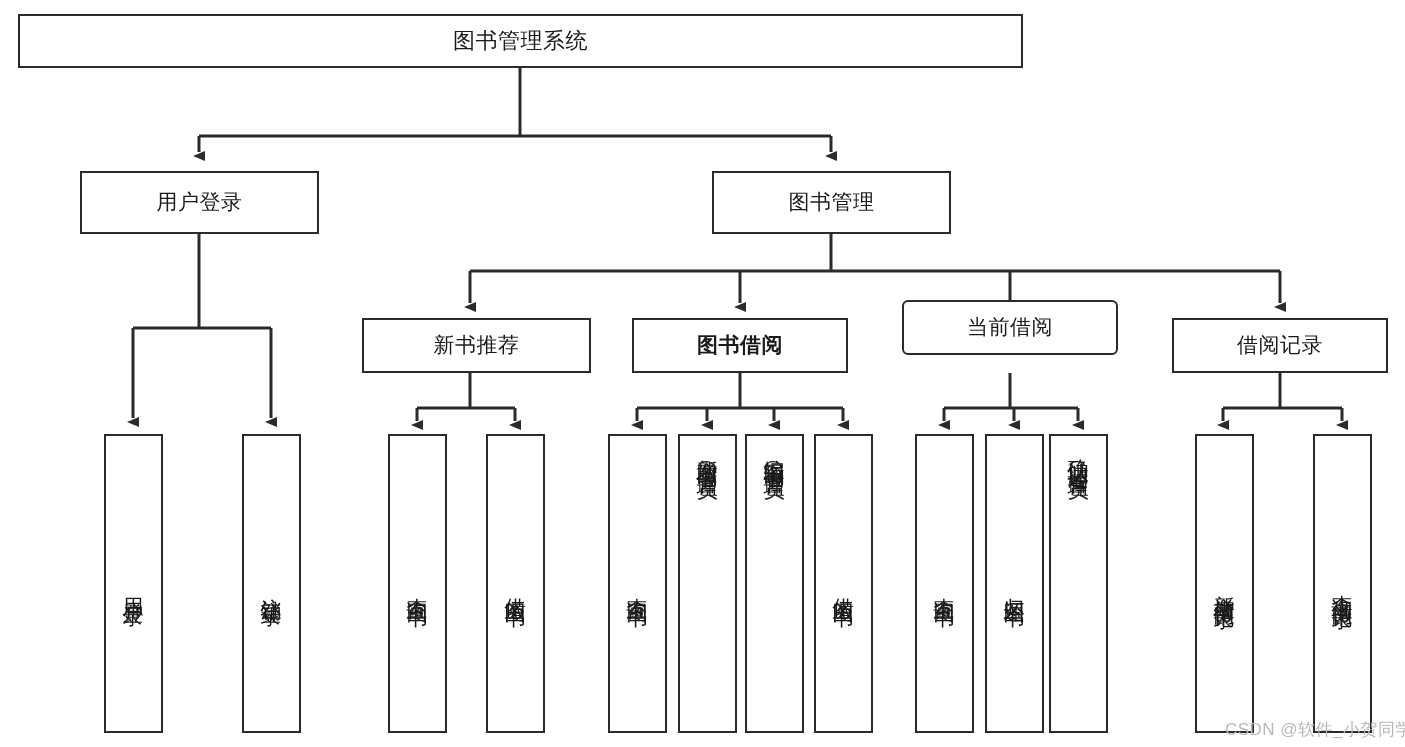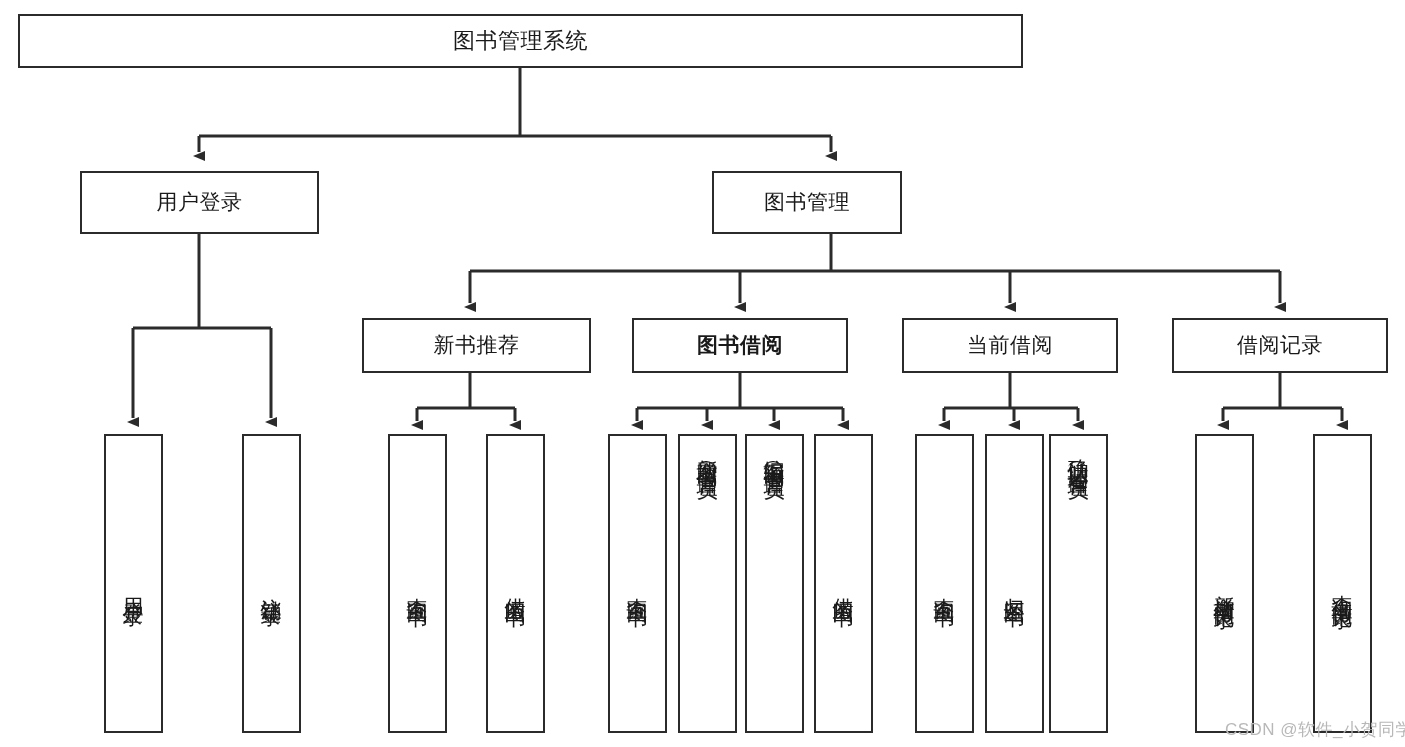--- a/index.html
+++ b/index.html
@@ -130,31 +130,31 @@
     </g>
   </svg>
 
   <div class="node-box" style="left:18px; top:14px; width:1005px; height:54px;">
     <span class="node-label-h node-label-root">图书管理系统</span>
   </div>
 
   <div class="node-box" style="left:80px; top:171px; width:239px; height:63px;">
     <span class="node-label-h">用户登录</span>
   </div>
-  <div class="node-box" style="left:712px; top:171px; width:190px; height:63px;">
+  <div class="node-box" style="left:712px; top:171px; width:239px; height:63px;">
     <span class="node-label-h">图书管理</span>
   </div>
 
   <div class="node-box" style="left:362px; top:318px; width:229px; height:55px;">
     <span class="node-label-h">新书推荐</span>
   </div>
   <div class="node-box" style="left:632px; top:318px; width:216px; height:55px;font-weight:bold;">
     <span class="node-label-h">图书借阅</span>
   </div>
-  <div class="node-box" style="left:902px; top:318px; width:216px; height:55px;">
+  <div class="node-box" style="left:902px; top:300px; width:216px; height:55px;border-radius:6px;">
     <span class="node-label-h">当前借阅</span>
   </div>
   <div class="node-box" style="left:1172px; top:318px; width:216px; height:55px;">
     <span class="node-label-h">借阅记录</span>
   </div>
 
   <div class="node-box node-box-vert center-v" style="left:104px; top:434px; width:59px; height:299px;">
     <span class="node-label-v">用户登录</span>
   </div>
   <div class="node-box node-box-vert center-v" style="left:242px; top:434px; width:59px; height:299px;">

